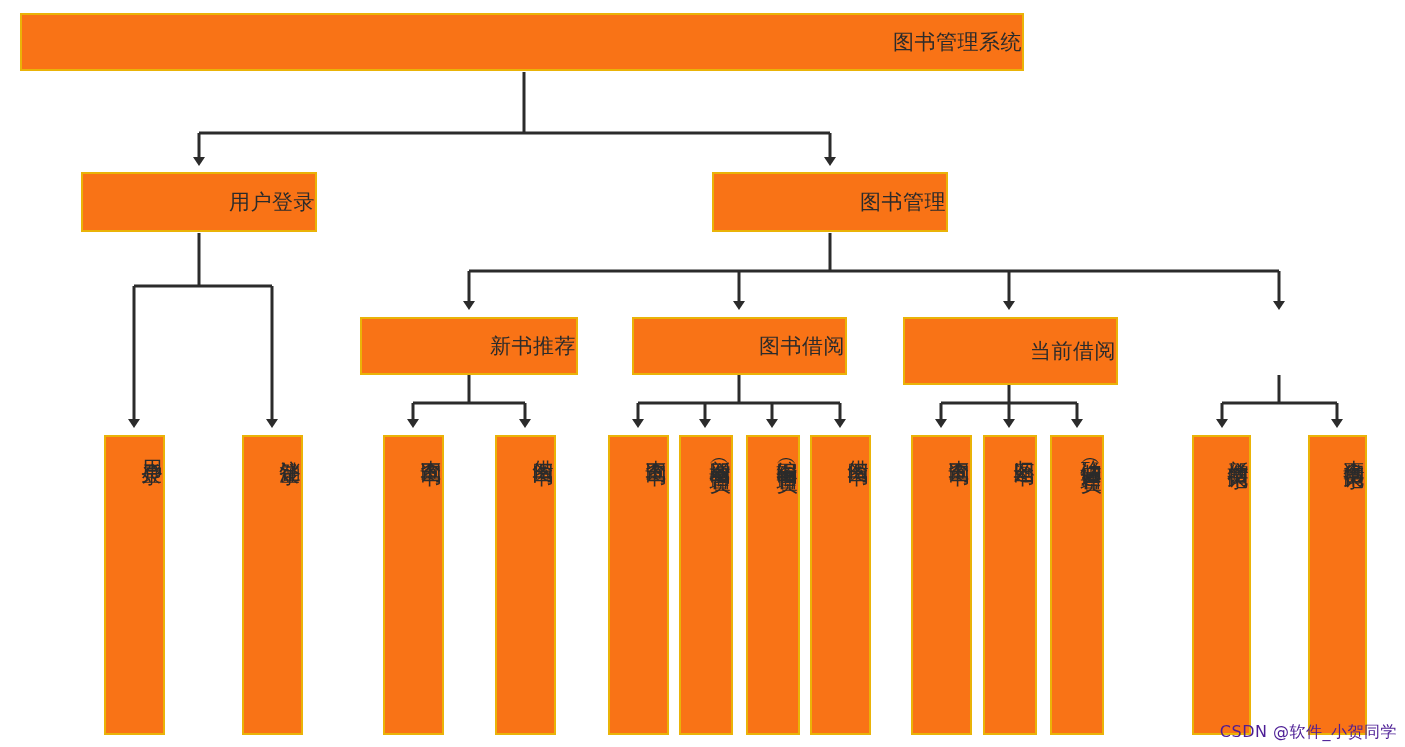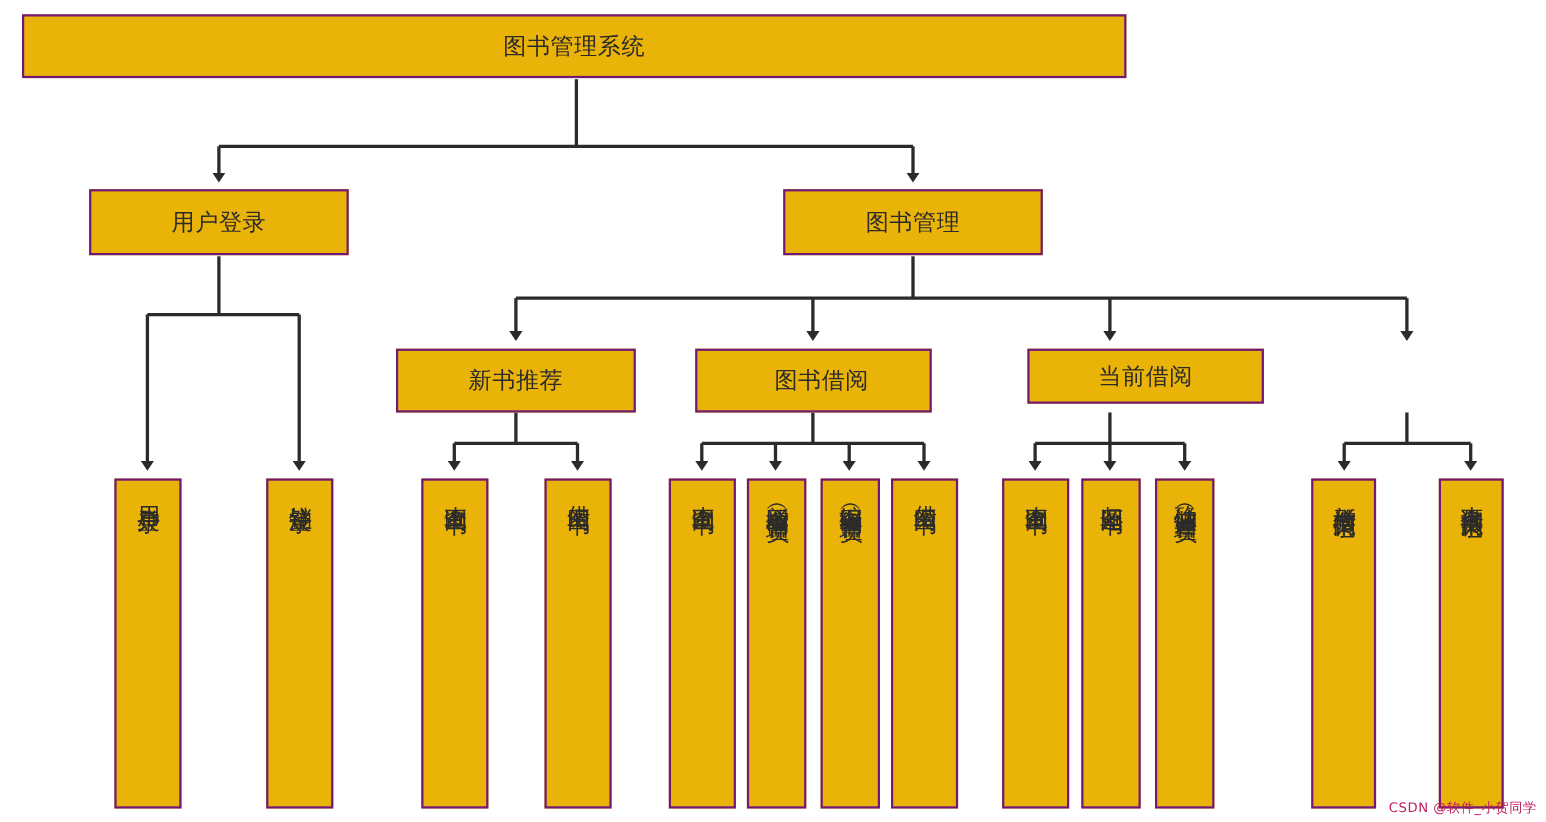--- a/index.html
+++ b/index.html
@@ -21,25 +21,25 @@
   #diagram-svg {
     position: absolute;
     left: 0;
     top: 0;
     width: 1405px;
     height: 747px;
   }
   .node-box {
     position: absolute;
     box-sizing: border-box;
-    border: 2px solid #701a75;
-    background: #eab308;
+    border: 2px solid #eab308;
+    background: #f97316;
     display: flex;
     align-items: center;
-    justify-content: center;
+    justify-content: flex-end;
     color: #2b2b2b;
   }
   .node-label {
     display: block;
     text-align: center;
     line-height: 1.18;
     letter-spacing: 0.5px;
   }
   
   .node-h .node-label {
@@ -56,22 +56,22 @@
     text-orientation: upright;
     font-size: 21px;
     line-height: 1.12;
     letter-spacing: 2px;
     white-space: nowrap;
   }
   #watermark {
     position: absolute;
     right: 8px;
     bottom: 4px;
-    font-size: 12px;
-    color: #be185d;
+    font-size: 16px;
+    color: #4c1d95;
     letter-spacing: 0.5px;
     white-space: nowrap;
     pointer-events: none;
   }
 </style>
 </head>
 <body>
 
 <div id="diagram-root">
 
@@ -141,21 +141,21 @@
   </div>
 
   <div class="node-box node-h" style="left:712px; top:172px; width:236px; height:60px;">
     <span class="node-label">图书管理</span>
   </div>
 
   <div class="node-box node-h" style="left:632px; top:317px; width:215px; height:58px;padding-left:15px;">
     <span class="node-label">图书借阅</span>
   </div>
 
-  <div class="node-box node-h" style="left:934px; top:317px; width:215px; height:50px;">
+  <div class="node-box node-h" style="left:903px; top:317px; width:215px; height:68px;">
     <span class="node-label">当前借阅</span>
   </div>
 
 
   <div class="node-box node-v" style="left:104px; top:435px; width:61px; height:300px;">
     <span class="node-label">用户登录</span>
   </div>
 
   <div class="node-box node-v" style="left:242px; top:435px; width:61px; height:300px;">
     <span class="node-label">注销登录</span>

